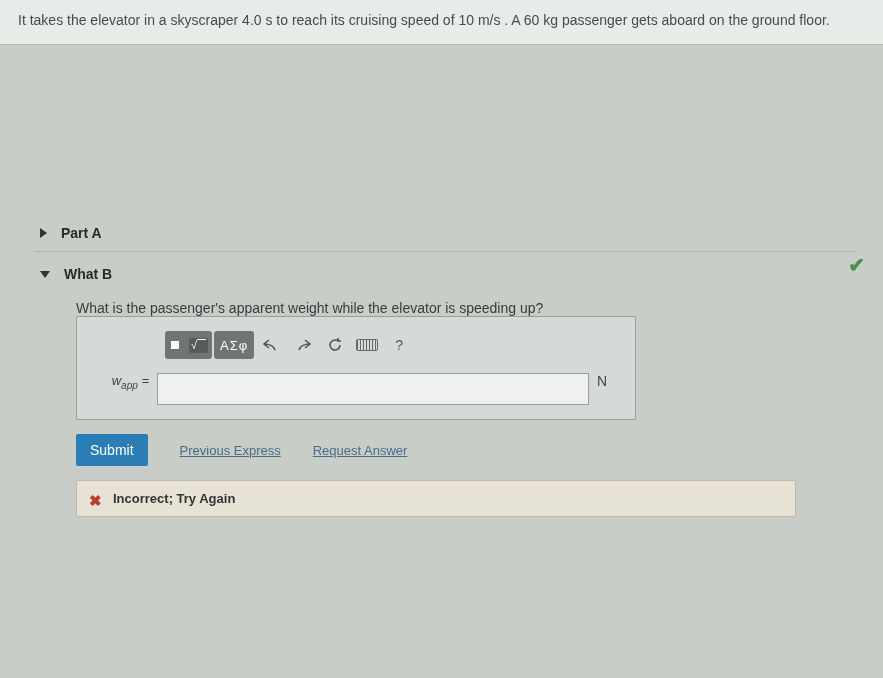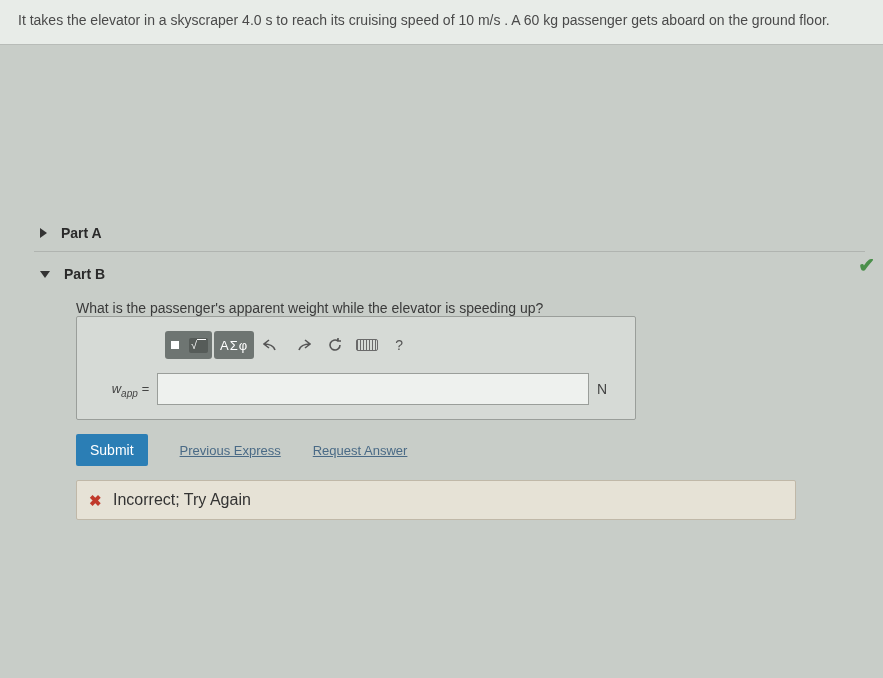--- a/index.html
+++ b/index.html
@@ -12,21 +12,21 @@
       font-size: 14px;
       color: #333;
     }
     .problem-statement {
       background: #e8ece8;
       padding: 10px 4px 14px 18px;
       color: #4a4a4a;
       line-height: 1.45;
       border-bottom: 1px solid #b8bcb8;
     }
-    .main { padding: 0 18px 0 34px; }
+    .main { padding: 0 28px 0 34px; }
     .spacer-large { height: 170px; }
     .part-row {
       display: flex;
       align-items: center;
       padding: 10px 0 10px 6px;
       color: #2a2a2a;
       font-weight: bold;
       cursor: pointer;
       position: relative;
     }
@@ -90,21 +90,21 @@
       justify-content: center;
       cursor: pointer;
       font-size: 14px;
     }
     .keyboard-icon {
       width: 22px; height: 12px;
       border: 1px solid #6a6a6a;
       border-radius: 2px;
       background: repeating-linear-gradient(90deg,#6a6a6a 0 1px,transparent 1px 3px);
     }
-    .input-row { display: flex; align-items: center; gap: 8px; }
+    .input-row { display: flex; gap: 8px; }
     .var-label { font-style: italic; color: #444; font-size: 13px; width: 54px; text-align: right; }
     .var-label sub { font-size: 10px; }
     .answer-input {
       flex: 1;
       height: 32px;
       border: 1px solid #9a9e9a;
       background: #eef1ee;
       padding: 0 8px;
       font-size: 14px;
     }
@@ -129,21 +129,21 @@
       position: relative;
       border-radius: 2px;
     }
     .x-icon {
       position: absolute;
       left: 12px; top: 11px;
       color: #c0392b;
       font-weight: bold;
       font-size: 15px;
     }
-    .feedback-title { font-weight: normal; color: #333; font-size: 16px; }
+    .feedback-title { font-weight: bold; color: #333; font-size: 13px; }
     .feedback-body { color: #555; font-size: 12.5px; margin-top: 2px; }
     .link-in-text { color: #5a7a96; text-decoration: underline; cursor: pointer; }
     .radical {
       display: inline-flex; align-items: center;
       font-size: 11px; background: #565c59; border-radius: 2px; padding: 1px 2px;
     }
     .sq { display:inline-block; width:8px; height:8px; background:#fff; margin-right:1px; }
   </style>
 </head>
 <body>
@@ -156,21 +156,21 @@
   <div class="spacer-large"></div>
 
   <div class="part-row part-a-row">
     <span class="caret-right"></span>
     <span>Part A</span>
     <span class="check-icon">✔</span>
   </div>
 
   <div class="part-row">
     <span class="caret-down"></span>
-    <span>Part B</span>
+    <span>What B</span>
   </div>
 
   <div class="part-b-content">
     <div class="question-text">What is the passenger's apparent weight while the elevator is speeding up?</div>
 
     <div class="answer-box">
       <div class="toolbar">
         <div class="tool-group">
           <div class="tool-btn small">
               <span class="sq"></span>

